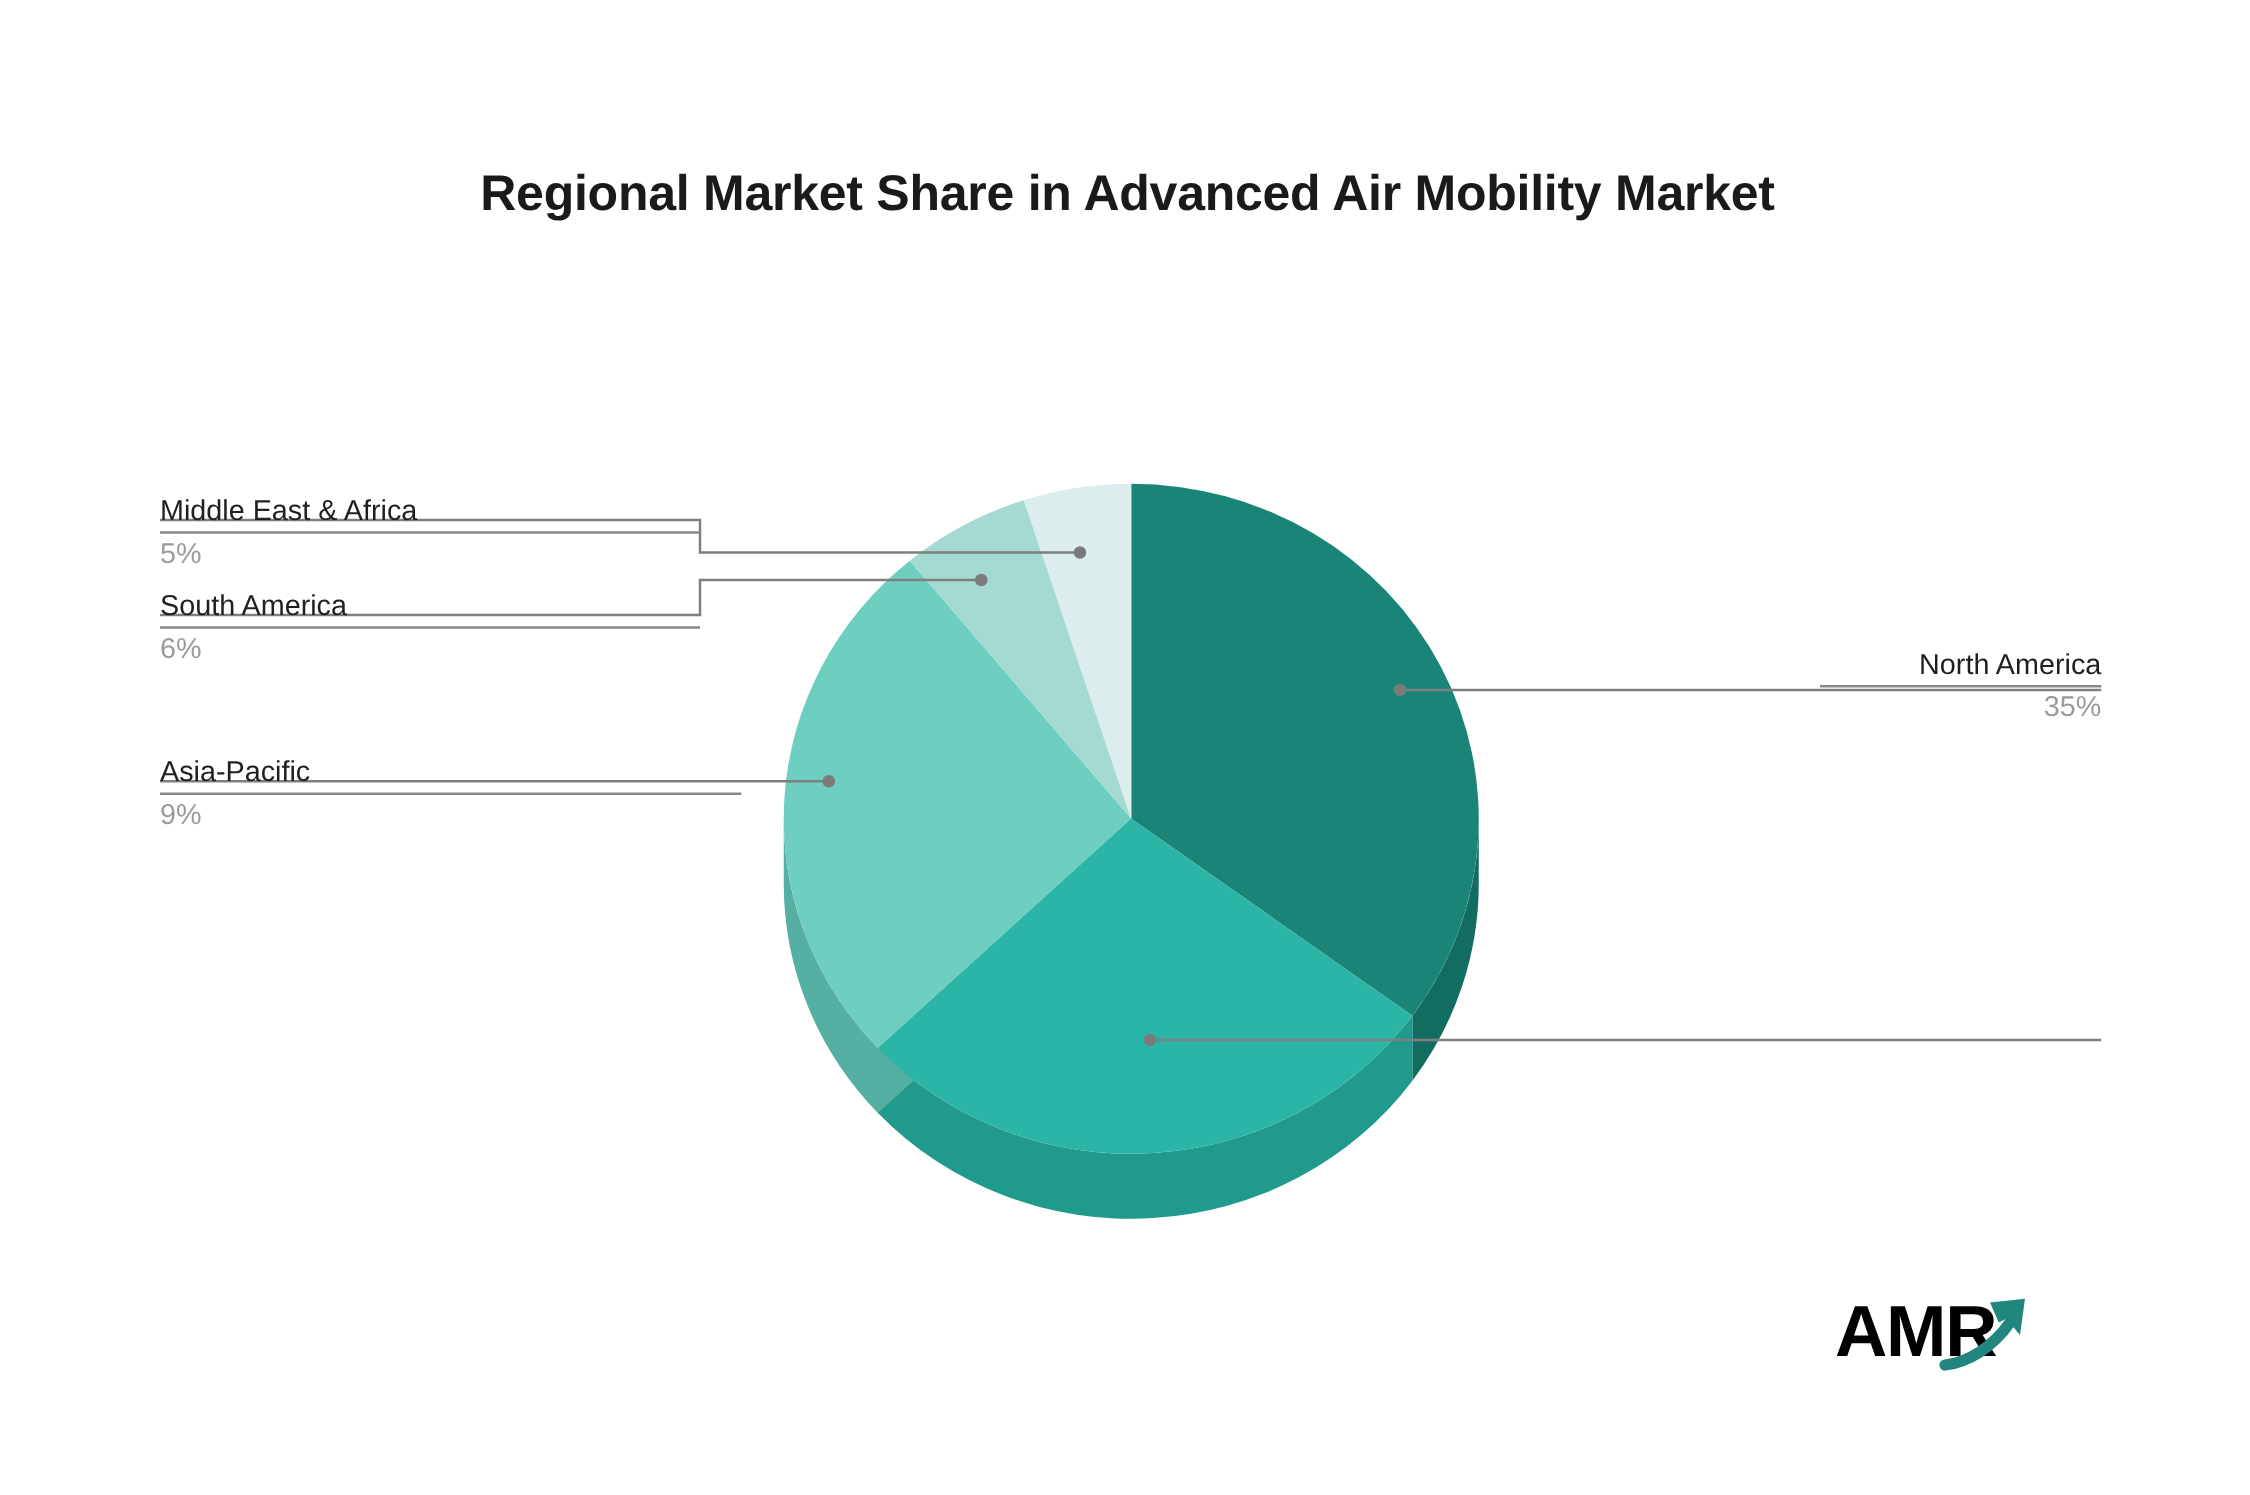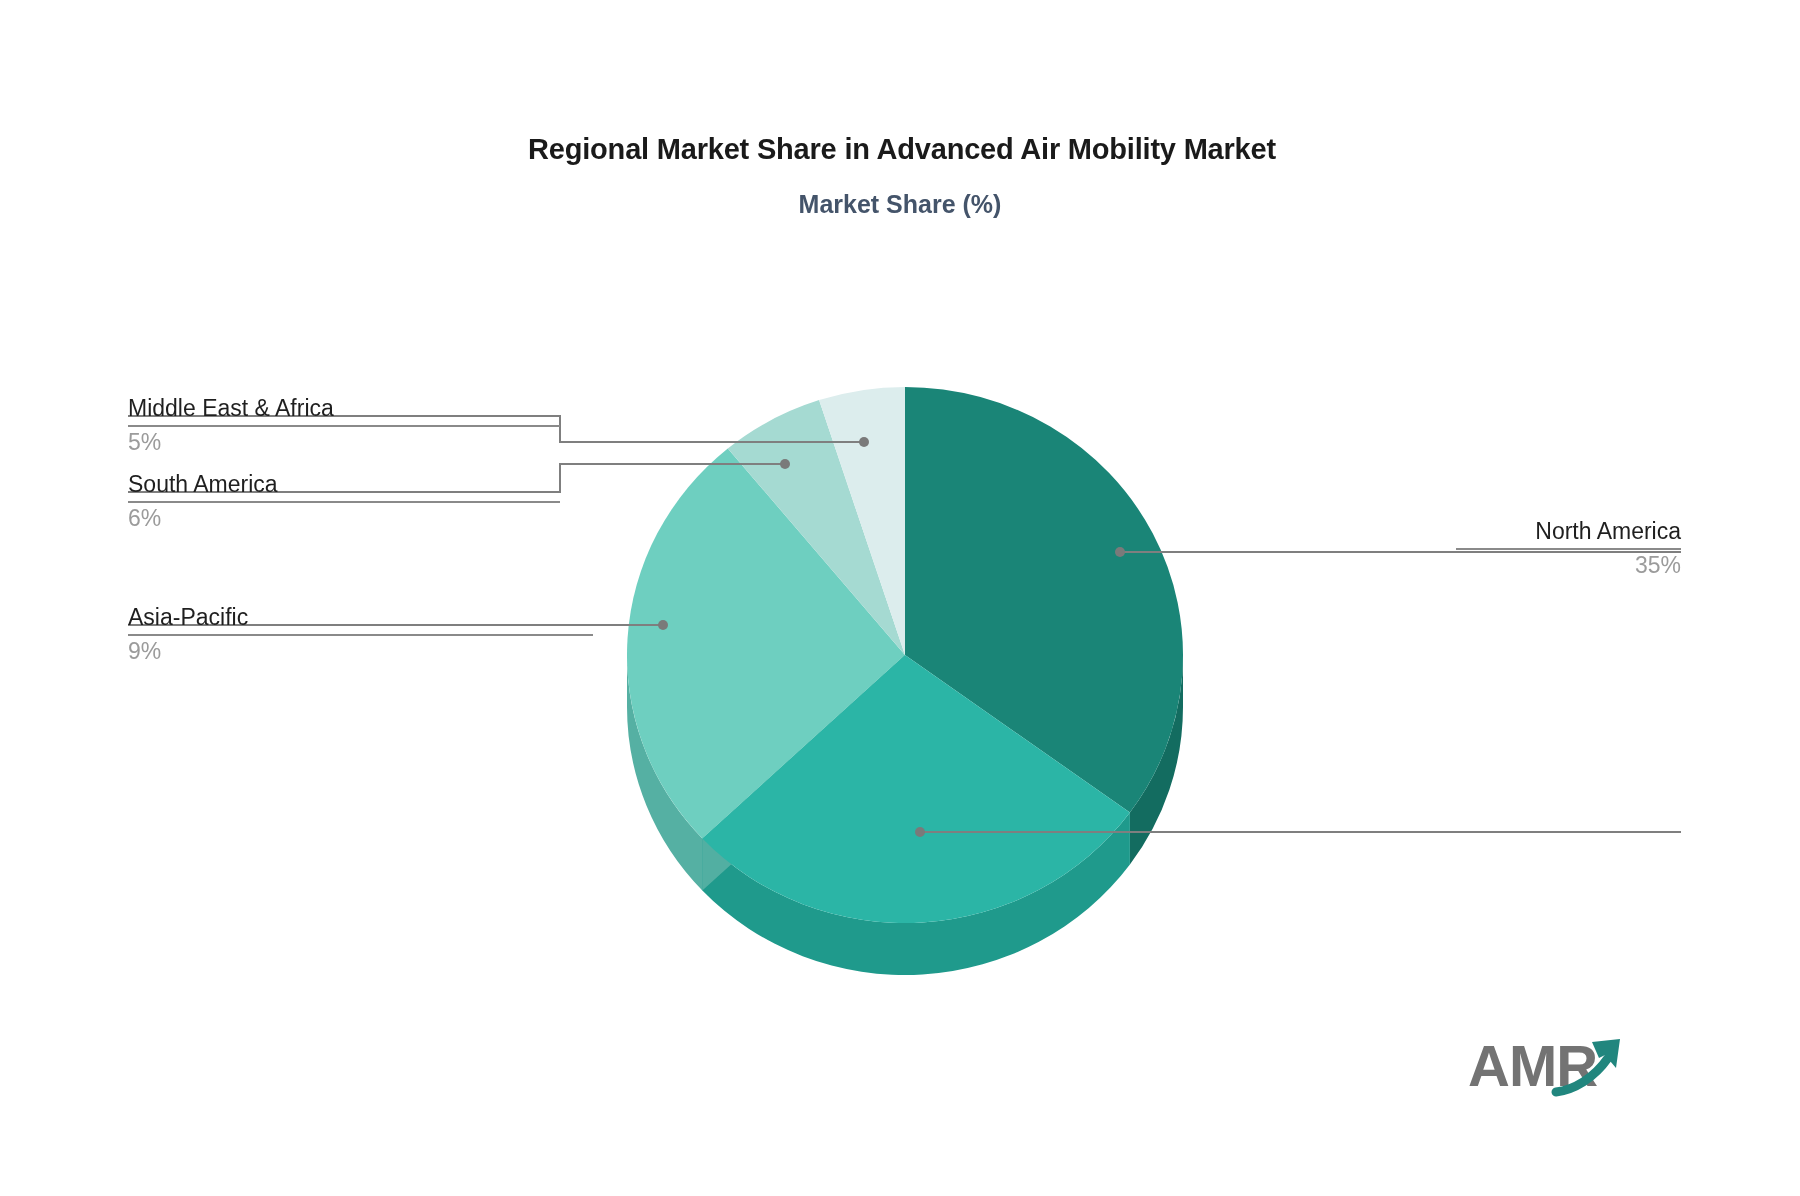--- a/index.html
+++ b/index.html
@@ -9,21 +9,21 @@
     font-family:"Liberation Sans", sans-serif;
     position:relative;
     overflow:hidden;
   }
   #stage{position:absolute;inset:0;}
 
   
   .title{
     position:absolute;left:4px;right:0;top:133px;
     text-align:center;
-    font-size:29px;font-weight:bold;
+    font-size:40px;font-weight:bold;
     color:#1a1a1a;
     letter-spacing:-0.2px;
   }
   .subtitle{
     position:absolute;left:0;right:0;top:190px;
     text-align:center;
     font-size:25px;font-weight:bold;
     color:#44546a;
     letter-spacing:0px;
   }
@@ -46,32 +46,31 @@
   .callout.left{text-align:left;margin-top:12px;}
 
   
   #amr-logo{
     position:absolute;left:1468px;top:1030px;
     width:170px;height:70px;
   }
   #amr-logo .amr-text{
     position:absolute;left:0;top:2px;
     font-size:58px;font-weight:bold;
-    color:#737373;
+    color:#000000;
     letter-spacing:-1px;
     font-family:"Liberation Sans", sans-serif;
   }
 </style>
 </head>
 <body>
 
 <div id="stage">
 
   <div class="title">Regional Market Share in Advanced Air Mobility Market</div>
-  <div class="subtitle">Market Share (%)</div>
 
   <svg id="pie-svg" viewBox="0 0 1800 1196">
       <path d="M 1183 655
                A 278 268 0 0 1 1129.9067244362354 812.5264476143827
                L 1129.9067244362354 864.5264476143827
                A 278 268 0 0 0 1183 707 Z" fill="#136c60"></path>
       <path d="M 1129.9067244362354 812.5264476143827
                A 278 268 0 0 1 702.3467215768476 838.4586243888886
                L 702.3467215768476 890.4586243888886
                A 278 268 0 0 0 1129.9067244362354 864.5264476143827 Z" fill="#1f9a8c"></path>

